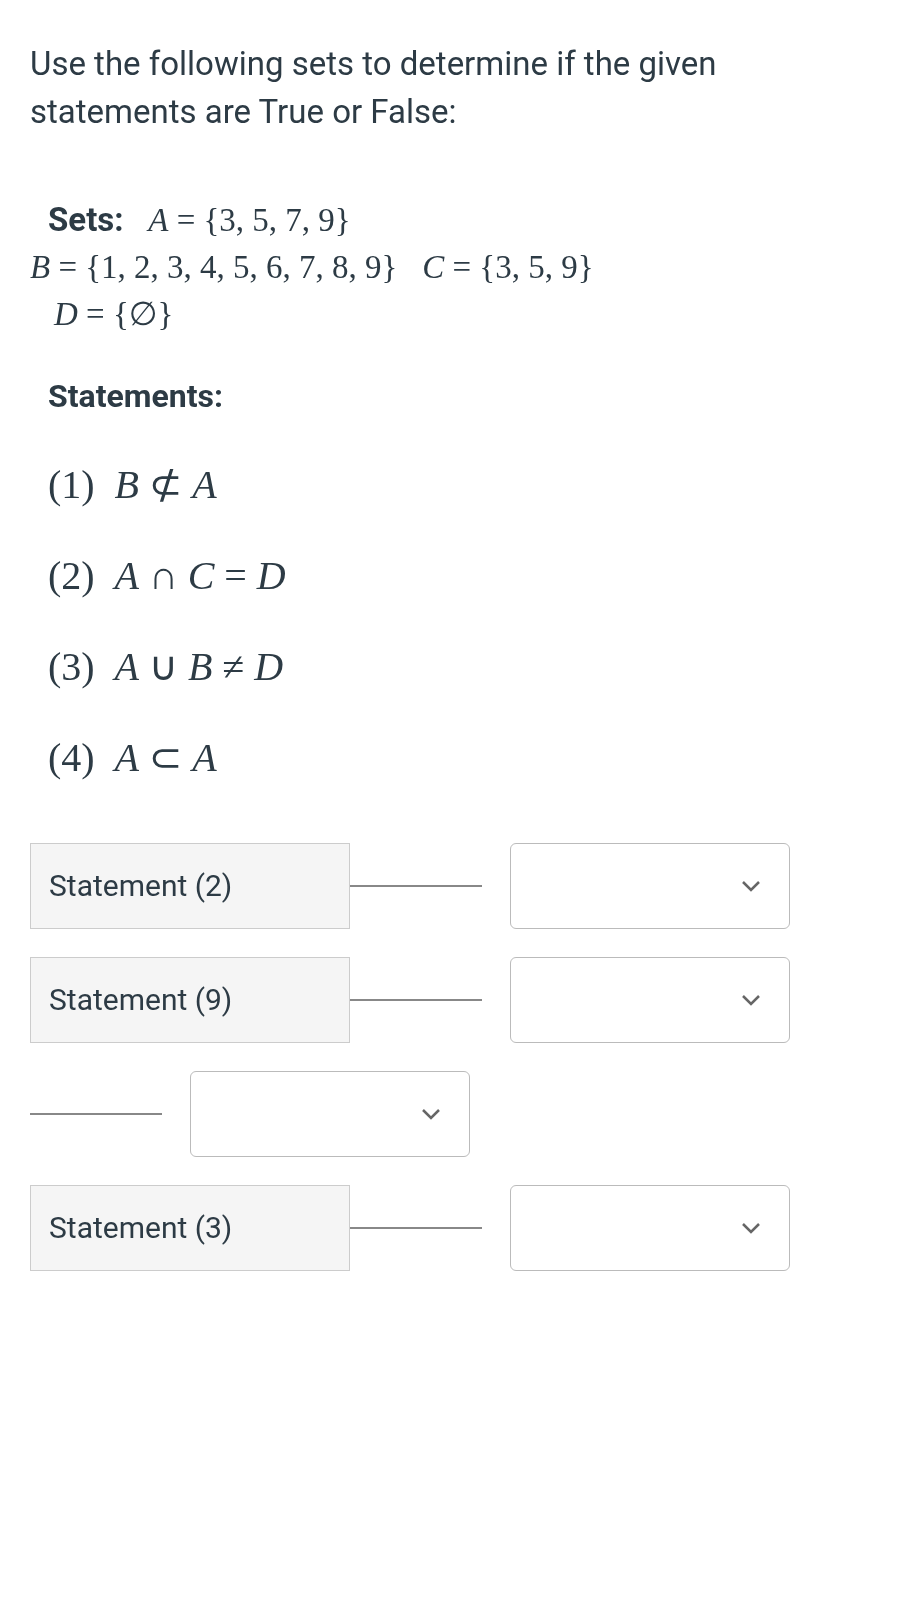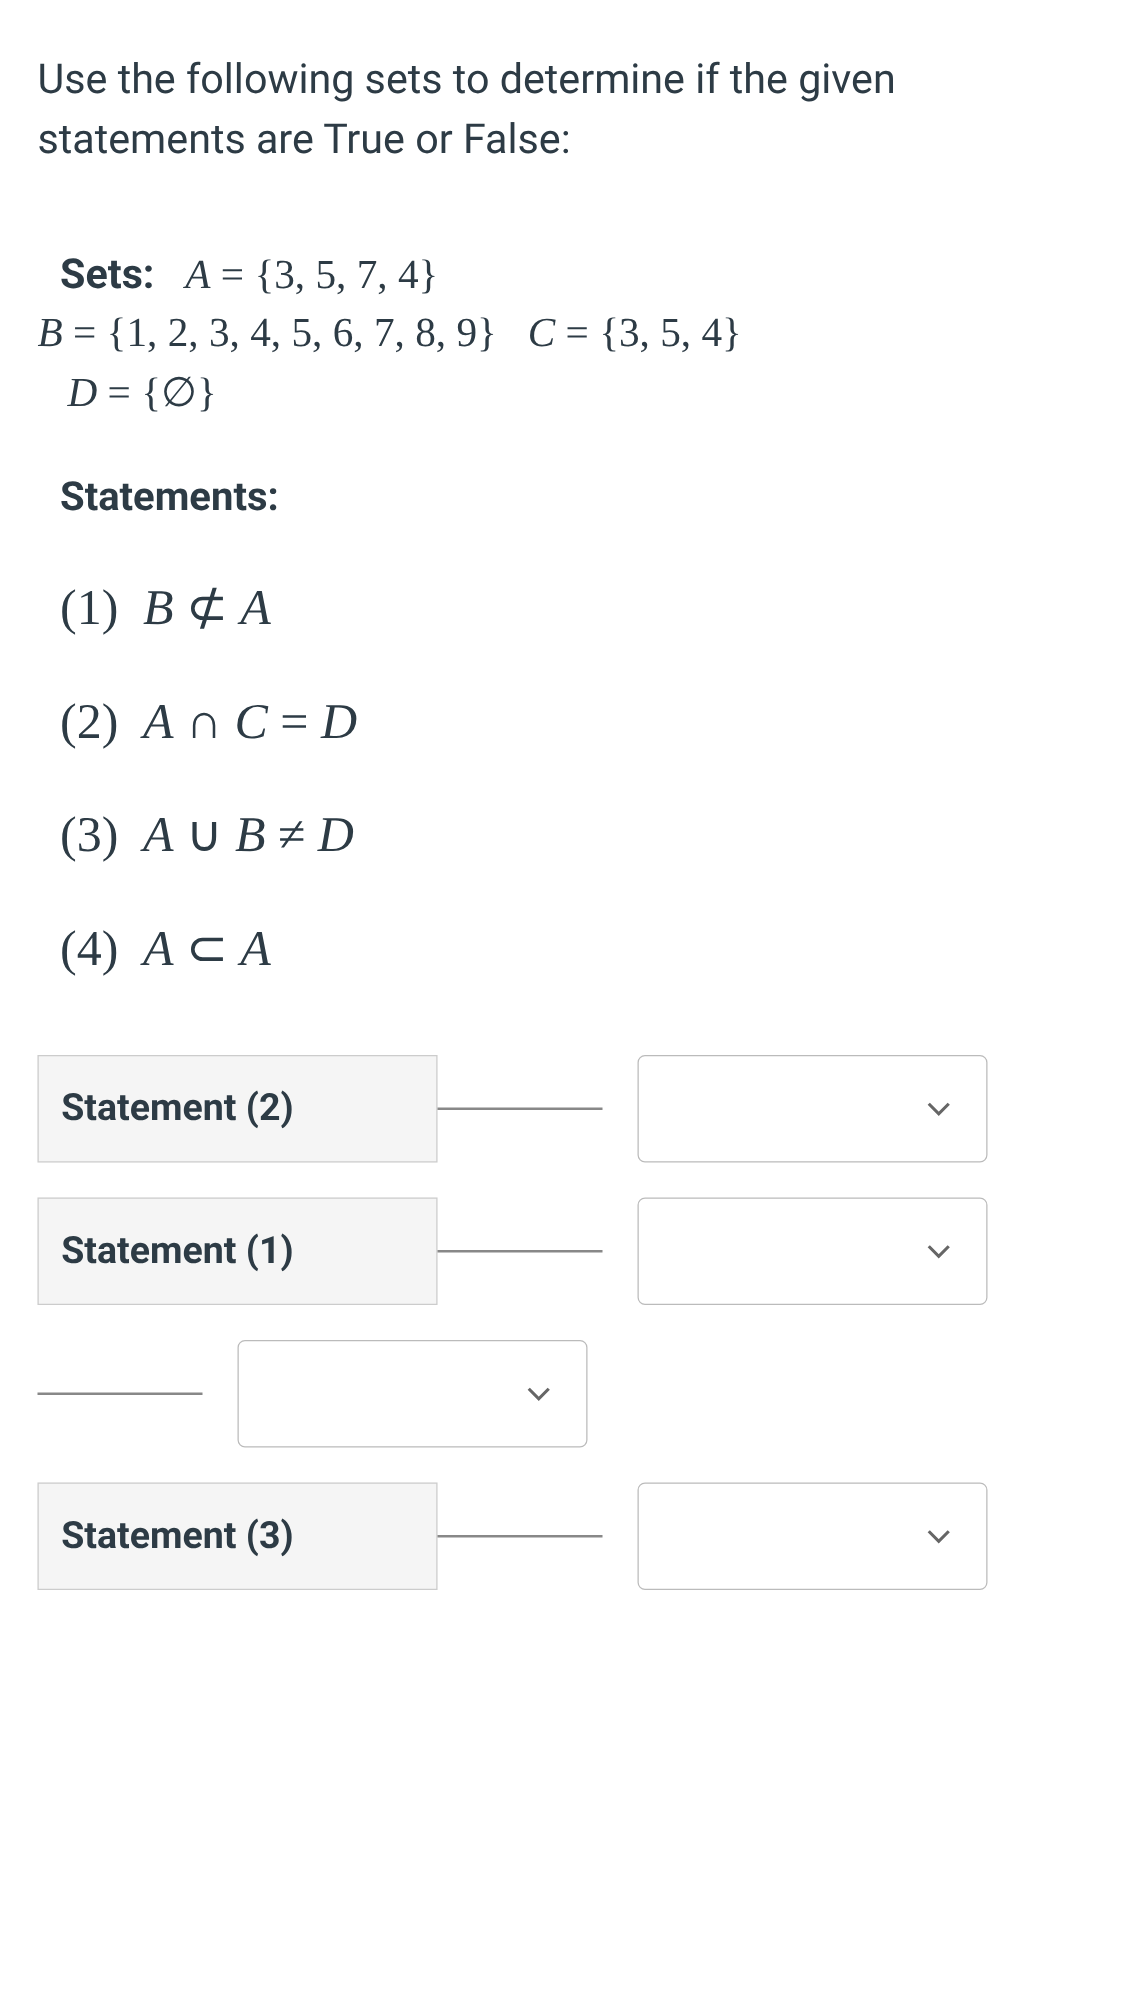--- a/index.html
+++ b/index.html
@@ -57,21 +57,20 @@
     color: #2d3b45;
   }
   .statement-item {
     font-size: 40px;
     margin-left: 18px;
     margin-bottom: 44px;
     color: #2d3b45;
   }
   .matching-area {
     margin-top: 62px;
-    font-weight: bold;
   }
   .match-row {
     display: flex;
     align-items: center;
     margin-bottom: 28px;
   }
   .match-label {
     width: 320px;
     height: 86px;
     background: #f5f5f5;
@@ -109,24 +108,24 @@
   .nowrap { white-space: nowrap; }
 </style>
 </head>
 <body>
 
 <div class="intro">Use the following sets to determine if the given statements are True or False:</div>
 
 <div class="sets-block">
   <div class="sets-line1">
     <span class="bold">Sets:</span>
-    <span class="mathn">&nbsp;&nbsp;</span><span class="math">A</span><span class="mathn"> = {3, 5, 7, 4}</span>
+    <span class="mathn">&nbsp;&nbsp;</span><span class="math">A</span><span class="mathn"> = {3, 5, 7, 9}</span>
   </div>
   <div class="sets-line2 nowrap">
-    <span class="math">B</span><span class="mathn"> = {1, 2, 3, 4, 5, 6, 7, 8, 9}&nbsp;&nbsp;&nbsp;</span><span class="math">C</span><span class="mathn"> = {3, 5, 4}</span>
+    <span class="math">B</span><span class="mathn"> = {1, 2, 3, 4, 5, 6, 7, 8, 9}&nbsp;&nbsp;&nbsp;</span><span class="math">C</span><span class="mathn"> = {3, 5, 9}</span>
   </div>
   <div class="sets-line3">
     <span class="math">D</span><span class="mathn"> = {∅}</span>
   </div>
 </div>
 
 <div class="statements-header">Statements:</div>
 
 <div class="statement-item">
   <span class="mathn">(1)</span>&nbsp;&nbsp;<span class="math">B</span> <span class="mathn">⊄</span> <span class="math">A</span>
@@ -150,21 +149,21 @@
     <div class="match-label">Statement (2)</div>
     <div class="match-connector"></div>
     <div class="match-select">
       <svg class="chevron" viewBox="0 0 24 24">
           <polyline points="4 8 12 16 20 8"></polyline>
         </svg>
     </div>
   </div>
 
   <div class="match-row">
-    <div class="match-label">Statement (1)</div>
+    <div class="match-label">Statement (9)</div>
     <div class="match-connector"></div>
     <div class="match-select">
       <svg class="chevron" viewBox="0 0 24 24">
           <polyline points="4 8 12 16 20 8"></polyline>
         </svg>
     </div>
   </div>
 
   <div class="match-row">
     <div class="match-connector"></div>

